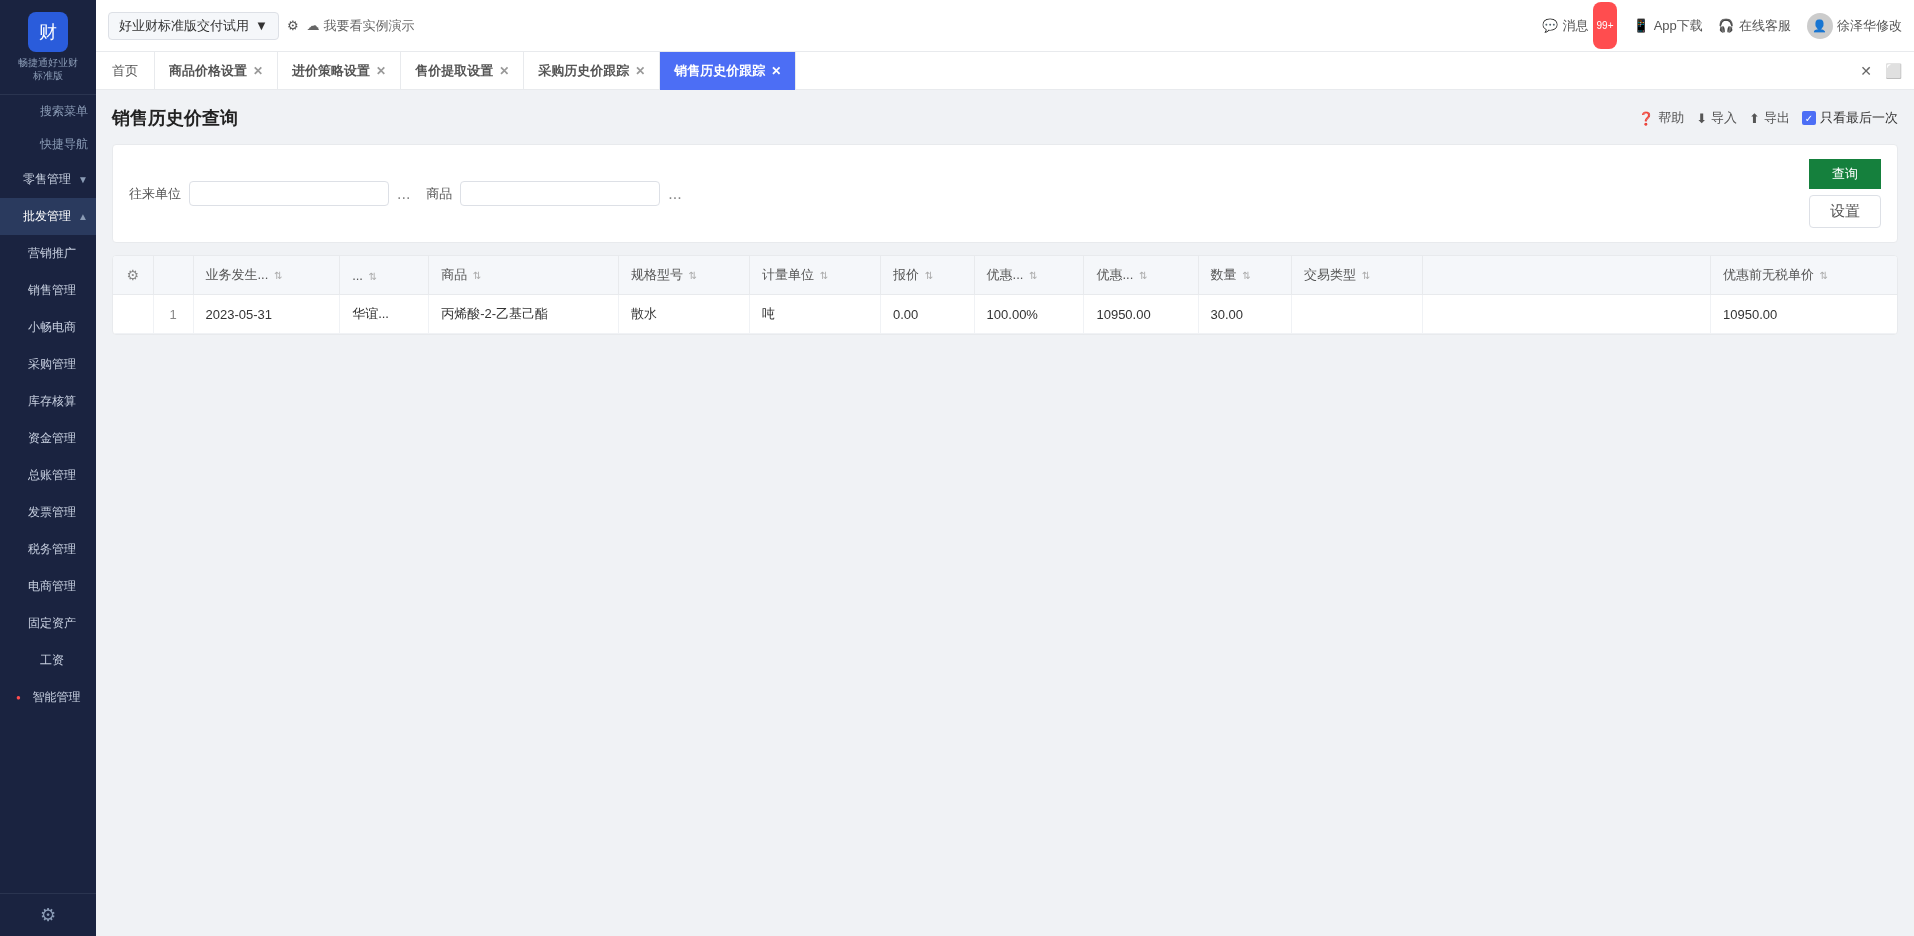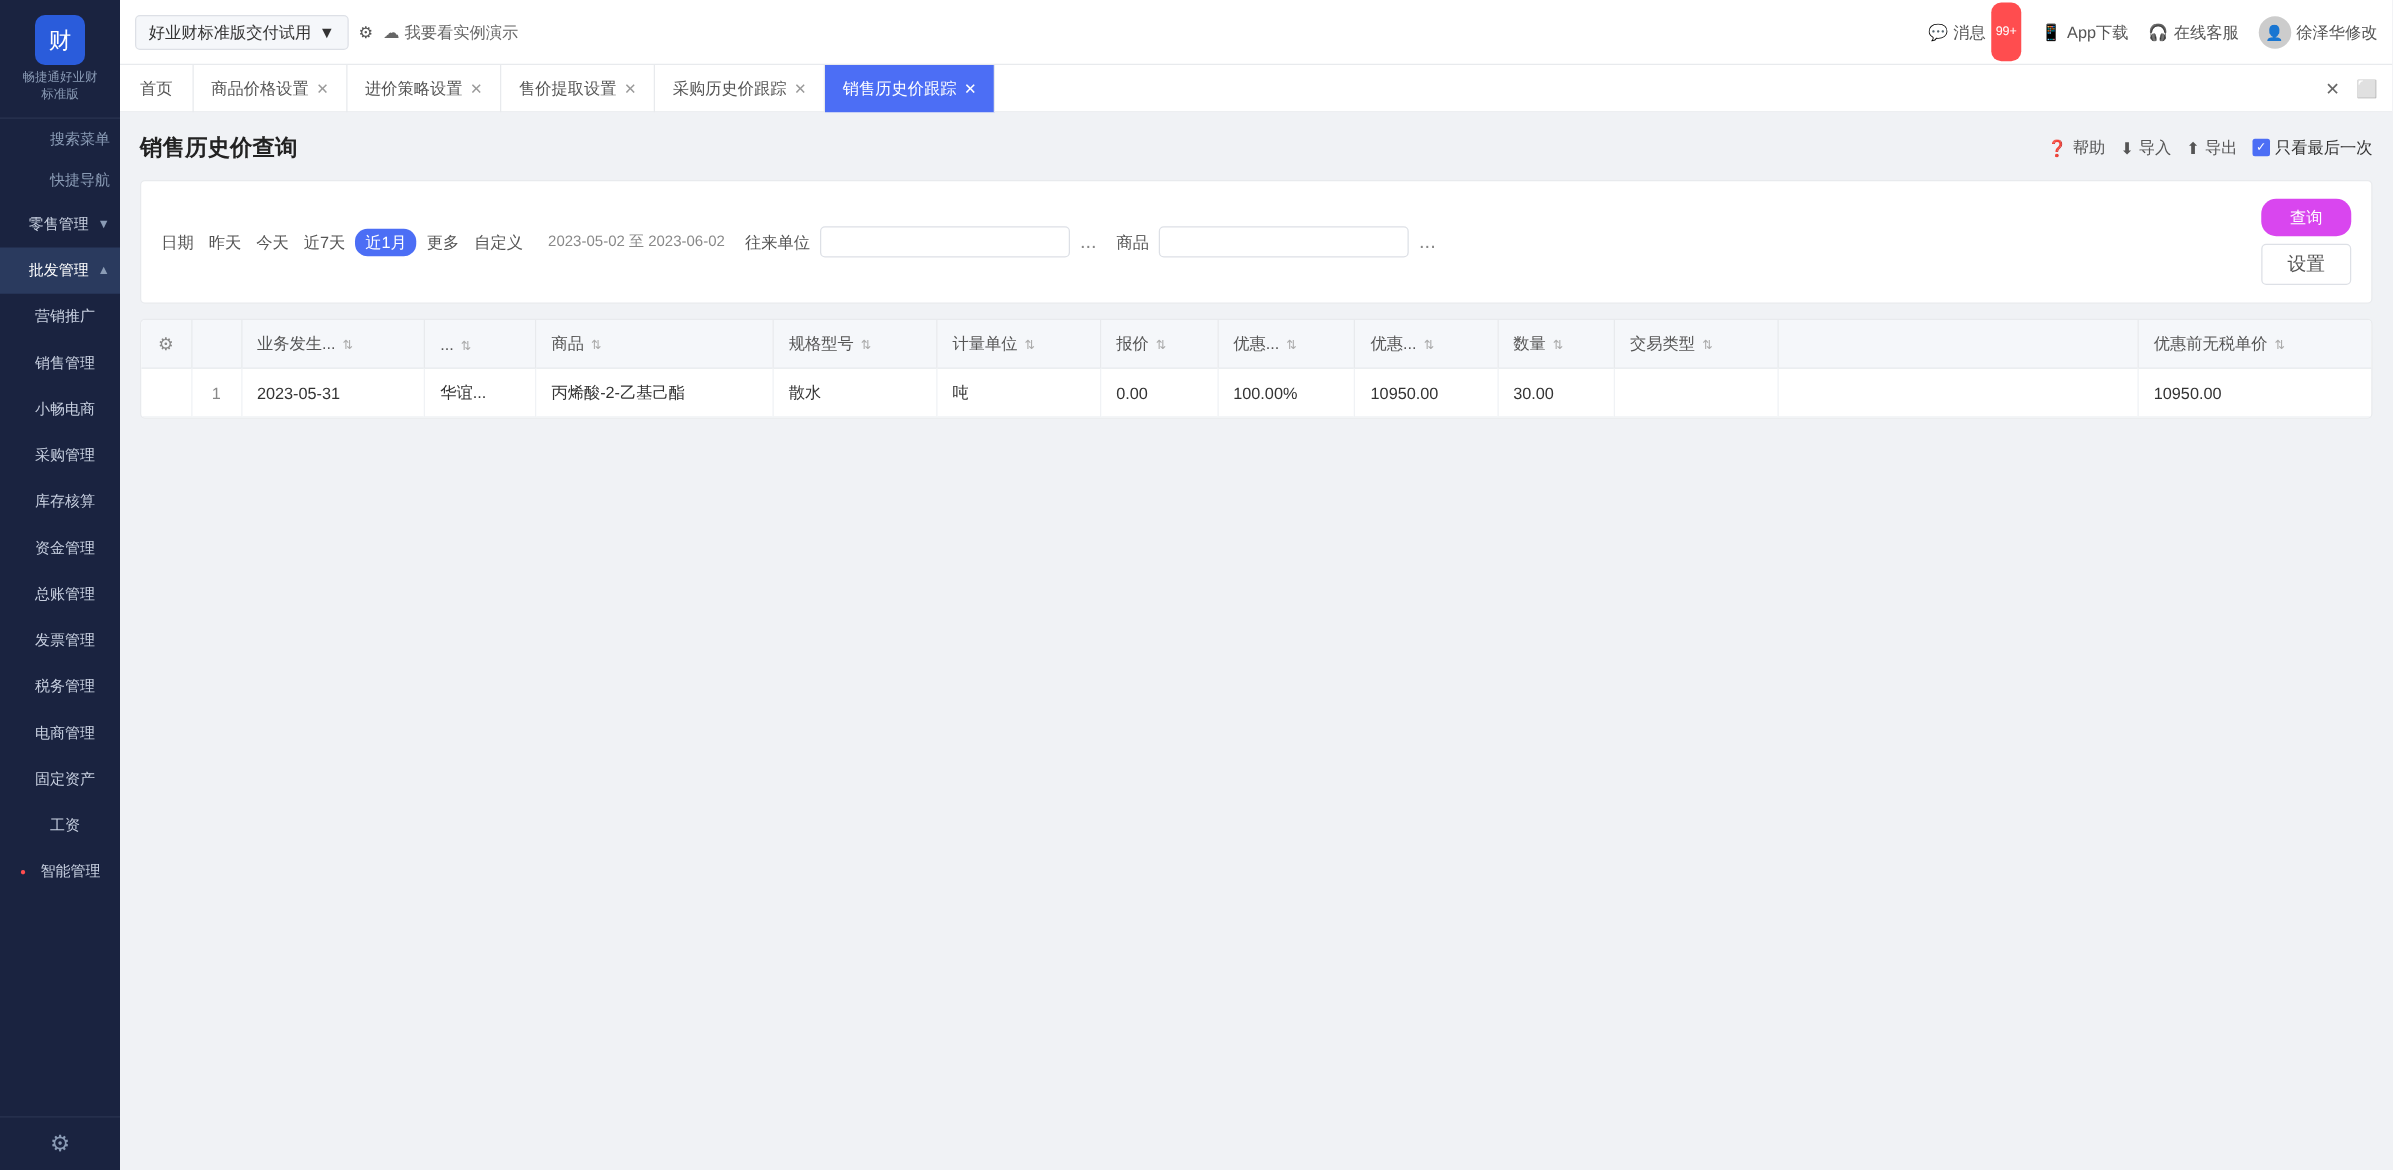--- a/index.html
+++ b/index.html
@@ -173,20 +173,21 @@
       display: flex;
       align-items: center;
       gap: 6px;
       padding: 0 14px;
       height: 38px;
       font-size: 13px;
       color: #555;
       cursor: pointer;
       border-right: 1px solid #e8eaed;
       white-space: nowrap;
+      font-weight: bold;
     }
     .tab.active {
       background: #4c6ef5;
       color: #fff;
     }
     .tab.active .tab-close { color: #fff; }
     .tab-close {
       font-size: 12px;
       color: #999;
       line-height: 1;
@@ -331,24 +332,24 @@
       cursor: pointer;
       font-size: 16px;
     }
     .filter-buttons {
       margin-left: auto;
       display: flex;
       flex-direction: column;
       gap: 6px;
     }
     .btn-primary {
-      background: #d946ef;
+      background: #15803d;
       color: #fff;
       border: none;
-      border-radius: 12px;
+      border-radius: 0;
       padding: 6px 8px;
       font-size: 13px;
       cursor: pointer;
       white-space: nowrap;
     }
     .btn-secondary {
       background: #fff;
       color: #555;
       border: 1px solid #dde0e6;
       border-radius: 4px;
@@ -557,33 +558,20 @@
         <label class="checkbox-label">
           <div class="checkbox-checked">✓</div>
           <span>只看最后一次</span>
         </label>
       </div>
     </div>
 
     <div class="filter-area">
       <div class="filter-row">
 
-        <div class="filter-group">
-          <span class="filter-label">日期</span>
-          <div class="date-options">
-            <span class="date-option">昨天</span>
-            <span class="date-option">今天</span>
-            <span class="date-option">近7天</span>
-            <span class="date-option active">近1月</span>
-            <span class="date-option">更多</span>
-            <span class="date-option">自定义</span>
-          </div>
-          <br>
-          <span class="date-range">2023-05-02 至 2023-06-02</span>
-        </div>
 
         <div class="filter-group">
           <span class="filter-label">往来单位</span>
           <input class="filter-input" type="text" style="">
           <span class="filter-dots">...</span>
         </div>
 
         <div class="filter-group">
           <span class="filter-label">商品</span>
           <input class="filter-input" type="text" style="">

